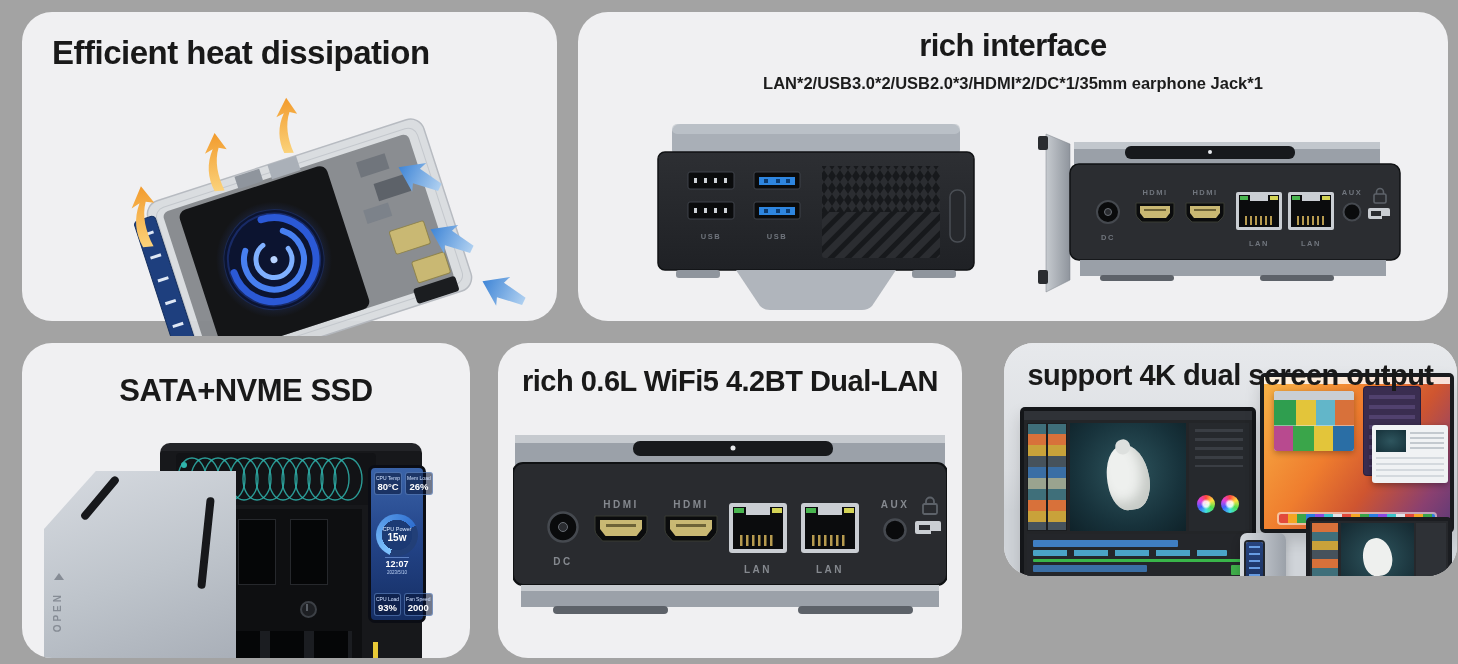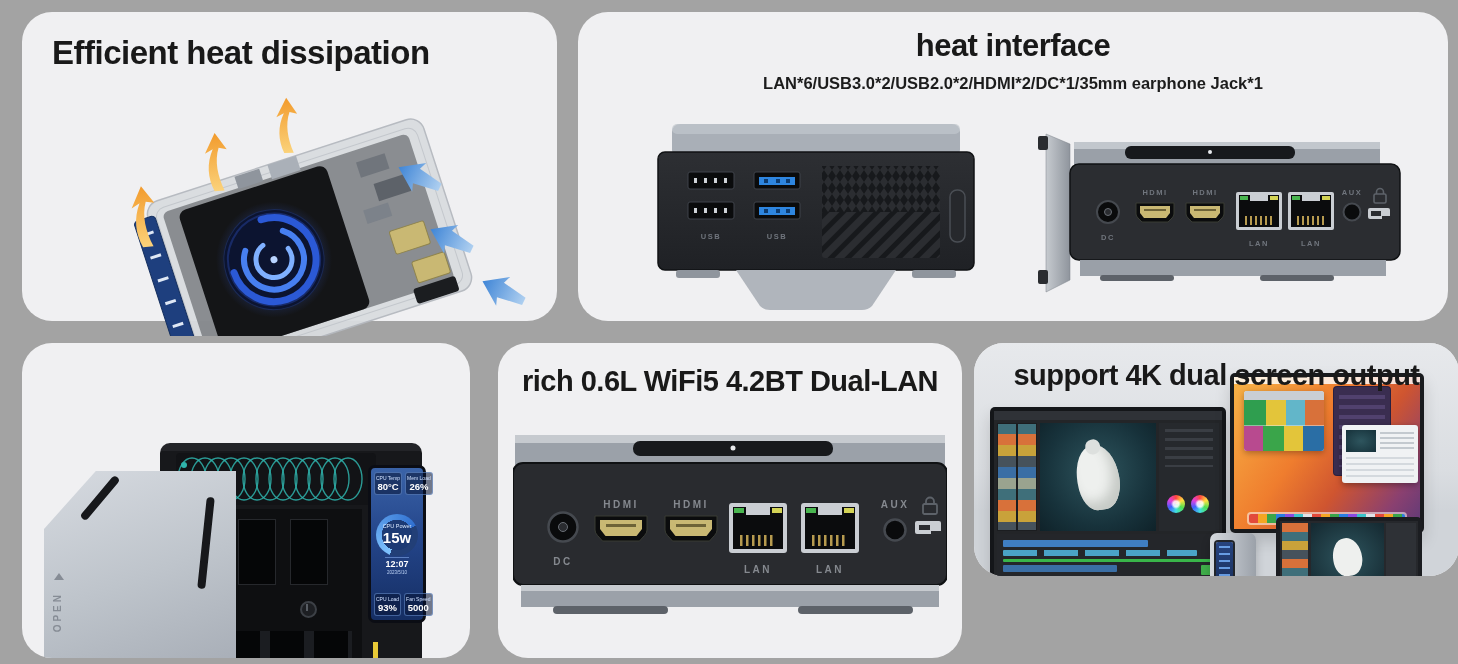--- a/index.html
+++ b/index.html
@@ -6,21 +6,21 @@
   .canvas{position:relative;width:1458px;height:664px;background:#a3a3a3;overflow:hidden;
           font-family:"Liberation Sans",sans-serif;color:#161616;}
   .card{position:absolute;background:#f0f0f2;border-radius:30px;}
   .card h2{margin:0;position:absolute;font-weight:700;color:#191919;letter-spacing:-0.5px;}
 
   
   .card-heat{left:22px;top:12px;width:535px;height:309px;overflow:visible;}
   .card-interface{left:578px;top:12px;width:870px;height:309px;overflow:hidden;}
   .card-ssd{left:22px;top:343px;width:448px;height:315px;overflow:hidden;}
   .card-size{left:498px;top:343px;width:464px;height:315px;overflow:hidden;}
-  .card-display{left:974px;top:343px;width:453px;height:233px;overflow:hidden;padding-left:32px;}
+  .card-display{left:1004px;top:343px;width:453px;height:233px;overflow:hidden;}
 
   .card-heat h2{left:30px;top:22px;font-size:33px;}
   .card-interface h2{left:0;right:0;top:16px;font-size:31px;text-align:center;}
   .card-interface .sub{margin:0;position:absolute;left:0;right:0;top:62px;text-align:center;
                        font-size:16.5px;font-weight:700;color:#1c1c1c;}
   .card-ssd h2{left:0;right:0;top:30px;font-size:31px;text-align:center;}
   .card-size h2{left:0;right:0;top:22px;font-size:29px;text-align:center;}
   .card-display h2{left:0;right:0;top:16px;font-size:29px;text-align:center;z-index:5;}
 
   svg{display:block;}
@@ -56,21 +56,21 @@
   .scr-row{display:flex;gap:3px;}
   .tile{flex:1;background:rgba(8,20,52,.55);border:1px solid rgba(130,180,255,.45);
         border-radius:3px;padding:2px 1px;display:flex;flex-direction:column;align-items:center;}
   .t-label{font-size:5px;color:#cfe0ff;white-space:nowrap;}
   .t-val{font-size:9.5px;font-weight:700;line-height:1.2;}
   .gauge{flex:1;display:flex;flex-direction:column;align-items:center;justify-content:center;gap:1px;}
   .g-ring{width:42px;height:42px;border-radius:50%;display:flex;flex-direction:column;
           align-items:center;justify-content:center;
           background:radial-gradient(closest-side,#1c3a74 0 72%,transparent 73%),
                      conic-gradient(from 200deg,#7fc4ff,#2f6fd0 62%,#223f77 62%);}
-  .g-label{font-size:5.5px;color:#d8e8ff;} .g-val{font-size:15px;font-weight:700;text-align:center;}
+  .g-label{font-size:5.5px;color:#d8e8ff;} .g-val{font-size:10px;font-weight:700;text-align:center;}
   .g-time{font-size:9px;font-weight:700;border-top:1px solid rgba(150,190,255,.5);padding-top:1px;}
   .g-date{font-size:4.5px;color:#bcd2f5;}
   .cover{position:absolute;left:22px;top:128px;width:192px;height:187px;
          background:linear-gradient(160deg,#d6dae0 0%,#bec4cb 55%,#a9afb8 100%);
          clip-path:polygon(27% 0,100% 0,100% 100%,0 100%,0 31%);}
   .cover .slot{position:absolute;background:#17181b;border-radius:4px;}
   .slotA{left:52px;top:0px;width:8px;height:54px;transform:rotate(40deg);}
   .slotB{left:158px;top:26px;width:8px;height:92px;transform:rotate(6deg);}
   .open-label{position:absolute;left:8px;bottom:26px;writing-mode:vertical-rl;transform:rotate(180deg);
               font-size:10px;font-weight:700;letter-spacing:3px;color:#868c95;}
@@ -256,22 +256,22 @@
       </g>
       <g fill="url(#gBl)">
         <use href="#arrowCool" transform="translate(352,96) rotate(26)"></use>
         <use href="#arrowCool" transform="translate(384,158) rotate(26)"></use>
         <use href="#arrowCool" transform="translate(436,210) rotate(26)"></use>
       </g>
     </svg>
   </section>
 
   <section class="card card-interface">
-    <h2>heat interface</h2>
-    <p class="sub">LAN*6/USB3.0*2/USB2.0*2/HDMI*2/DC*1/35mm earphone Jack*1</p>
+    <h2>rich interface</h2>
+    <p class="sub">LAN*2/USB3.0*2/USB2.0*3/HDMI*2/DC*1/35mm earphone Jack*1</p>
 
     <svg class="if-front" width="360" height="205" viewBox="0 0 360 205">
       <defs>
         <pattern id="pvent" width="16" height="12" patternUnits="userSpaceOnUse">
           <path d="M0,6 L4,0 L8,6 L4,12 Z M8,6 L12,0 L16,6 L12,12 Z" fill="#17191c"></path>
         </pattern>
         <pattern id="pdiag" width="12" height="12" patternUnits="userSpaceOnUse" patternTransform="rotate(45)">
           <rect width="5" height="12" fill="#17191c"></rect>
         </pattern>
         <linearGradient id="gBodyF" x1="0" y1="0" x2="0" y2="1">
@@ -399,20 +399,21 @@
       </g>
       <g transform="translate(338,100)">
         <rect width="22" height="11" rx="2" fill="#caced3"></rect>
         <rect x="3" y="3" width="10" height="5" fill="#2a2c30"></rect>
         <rect x="14" y="8" width="10" height="4" fill="#2a2c30"></rect>
       </g>
     </svg>
   </section>
 
   <section class="card card-ssd">
+    <h2>SATA+NVME SSD</h2>
     <div class="ssd-scene">
       <div class="tower">
         <div class="coil-wrap">
           <svg width="200" height="52" viewBox="0 0 200 52">
             <defs>
                 <ellipse id="coilE" cx="16" cy="26" rx="14" ry="21" fill="none" stroke="#2fb3ab" stroke-width="1.4" opacity="0.85"></ellipse>
               </defs>
             <use href="#coilE"></use>
               <use href="#coilE" x="13"></use>
               <use href="#coilE" x="26"></use>
@@ -460,21 +461,21 @@
           <div class="g-time">12:07</div>
           <div class="g-date">2023/5/10</div>
         </div>
         <div class="scr-row">
           <div class="tile">
             <span class="t-label">CPU Load</span>
             <span class="t-val">93%</span>
           </div>
           <div class="tile">
             <span class="t-label">Fan Speed</span>
-            <span class="t-val">5000</span>
+            <span class="t-val">2000</span>
           </div>
         </div>
       </div>
 
       <div class="cover">
         <div class="slot slotA"></div>
         <div class="slot slotB"></div>
         <div class="open-arrow"></div>
         <div class="open-label">OPEN</div>
       </div>

